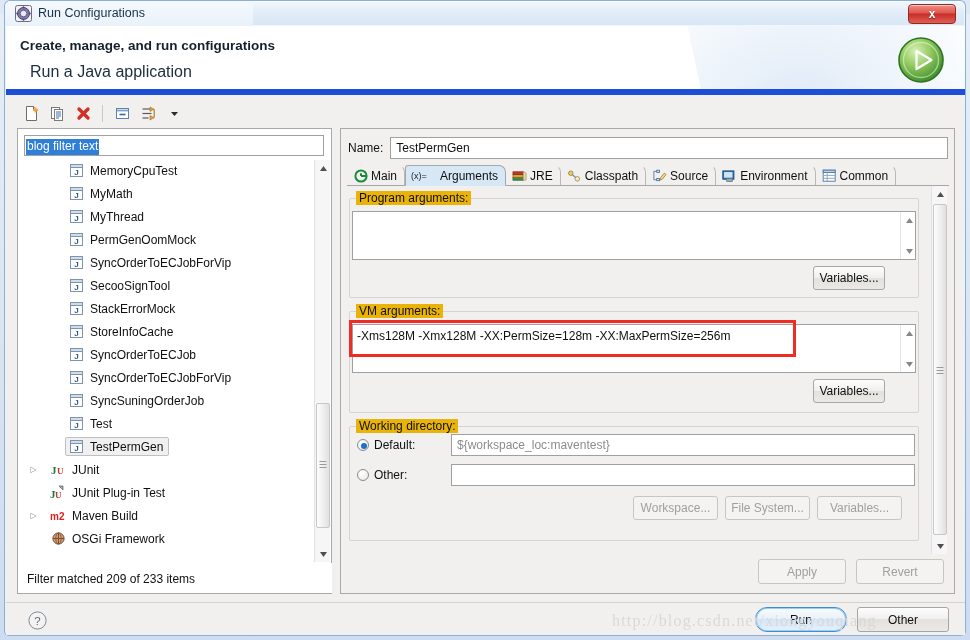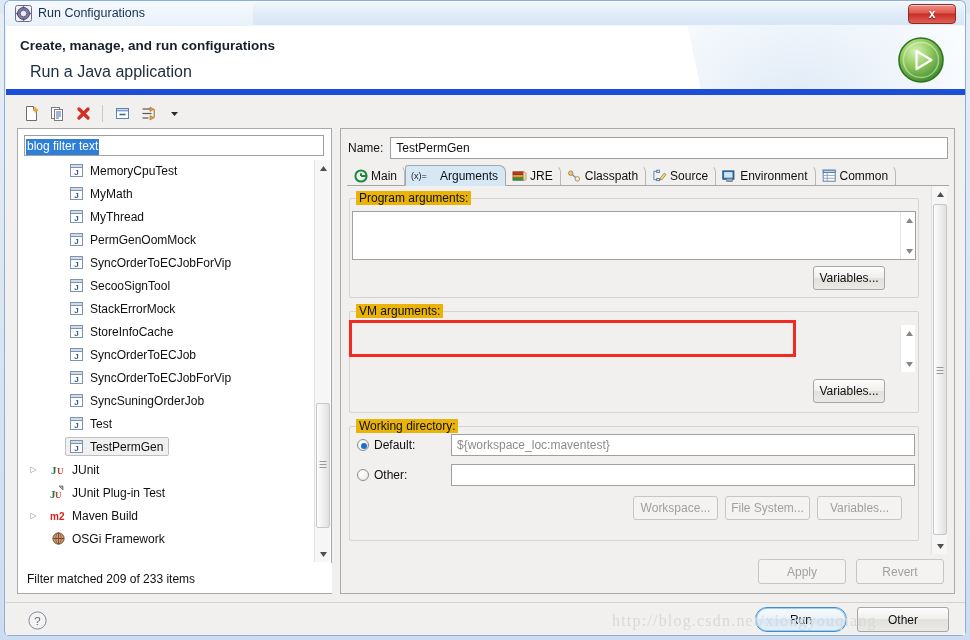--- a/index.html
+++ b/index.html
@@ -766,20 +766,21 @@
               <svg width="9" height="7" viewBox="0 0 9 7">
                   <path d="M4.5 6 L1 1 L8 1 Z" fill="#878787"></path>
                 </svg>
             </div>
           </div>
           <div class="btn" style="position:absolute; left:466px; top:80px; width:72px; height:24px;">Variables...</div>
 
           <div class="group" style="left:2px; top:125px; width:570px; height:102px;">
             <span class="legend">VM arguments:</span>
           </div>
+          <textarea class="textarea" style="left: 5px; top: 138px; width: 564px; height: 49px;">-Xms128M -Xmx128M -XX:PermSize=128m -XX:MaxPermSize=256m</textarea>
           <div class="vsb" style="left:553px; top:139px; width:15px; height:47px; background:#ffffff; border-left:1px solid #e6e6e6;">
             <div class="arrow-btn up">
               <svg width="9" height="7" viewBox="0 0 9 7">
                   <path d="M4.5 1 L8 6 L1 6 Z" fill="#878787"></path>
                 </svg>
             </div>
             <div class="arrow-btn down">
               <svg width="9" height="7" viewBox="0 0 9 7">
                   <path d="M4.5 6 L1 1 L8 1 Z" fill="#878787"></path>
                 </svg>

